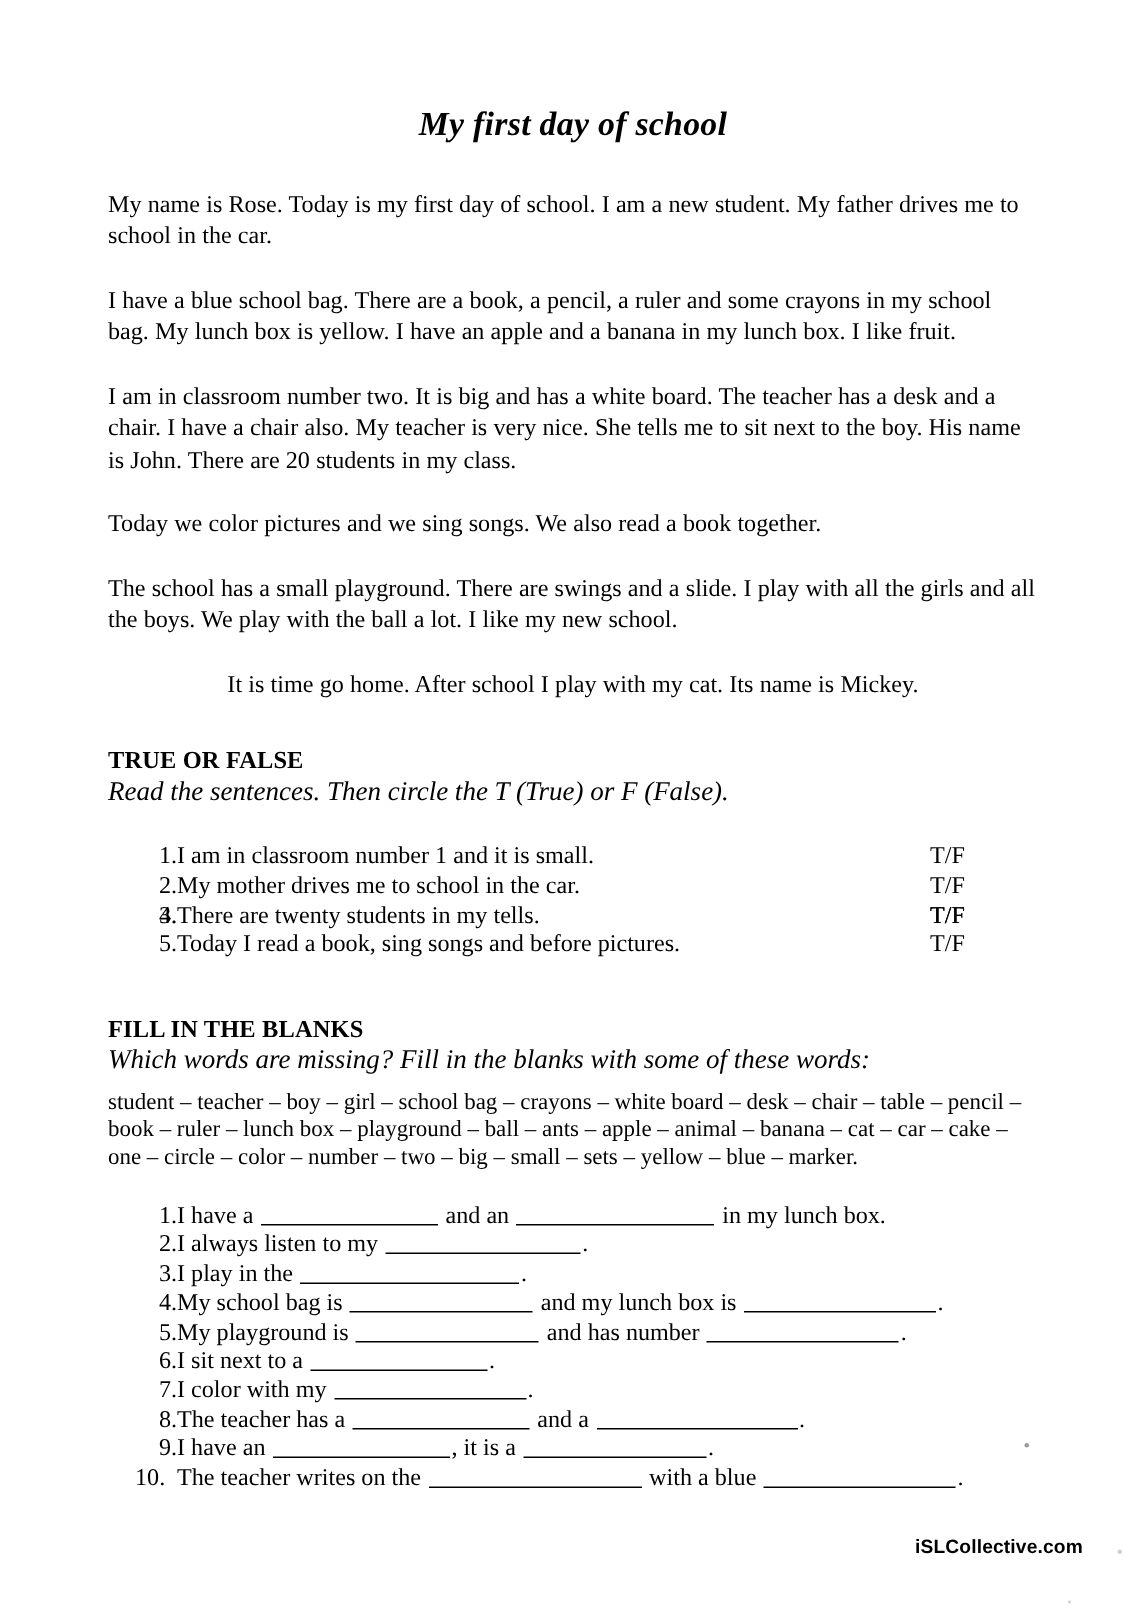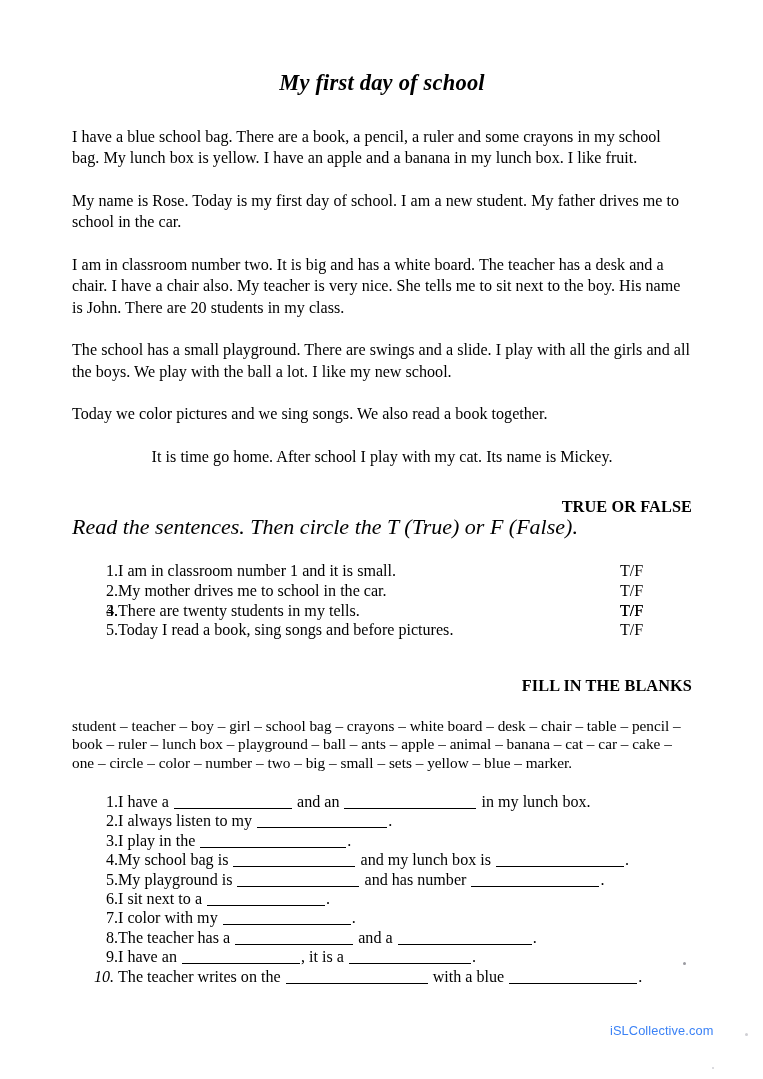--- a/index.html
+++ b/index.html
@@ -54,24 +54,23 @@
   .story p:last-child { margin-bottom: 0; text-align: center; }
 
   
   .section { margin-top: 0; }
   .section-heading {
     font-size: 16.3px;
     font-weight: bold;
     line-height: 20px;
     margin: 0;
     letter-spacing: 0.1px;
-    text-align: right;
   }
   .section-sub {
-    font-size: 22px;
+    font-size: 18px;
     font-style: italic;
     line-height: 20px;
     margin: 0;
   }
 
   
   .tf-block { margin-top: 24px; }
   .tf-row {
     position: relative;
     font-size: 16.1px;
@@ -113,40 +112,39 @@
   }
   .fib-num {
     position: absolute;
     left: 22px;
     width: 24px;
     text-align: right;
   }
   .fib-row.wide .fib-num {
     left: 18px;
     width: 28px;
-    text-align: center;
-    font-style: italic;
+    text-align: left;
   }
   .blank {
     display: inline-block;
     border-bottom: 1.3px solid #000;
     height: 15px;
     vertical-align: -2px;
     margin: 0 1px;
   }
 
   
   .watermark {
     position: absolute;
     left: 610px;
     top: 1023px;
     font-family: "Liberation Sans", "DejaVu Sans", sans-serif;
     font-size: 12.8px;
-    font-weight: normal;
-    color: #3b82f6;
+    font-weight: bold;
+    color: #000000;
     letter-spacing: 0.1px;
     white-space: nowrap;
   }
   .speck {
     position: absolute;
     background: #cfcfd4;
     border-radius: 50%;
   }
   .speck.s1 { left: 745px; top: 1033px; width: 3px; height: 3px; }
   .speck.s2 { left: 683px; top: 962px;  width: 3px; height: 3px; background:#9a9aa0; }
@@ -154,43 +152,44 @@
 </style>
 </head>
 <body>
 
 <div class="page">
   <div class="content">
 
     <h1 class="doc-title">My first day of school</h1>
 
     <div class="story" id="story-container">
+        <p>My name is Rose. Today is my first day of school. I am a new student. My father drives me to school in the car.</p>
         <p>I have a blue school bag. There are a book, a pencil, a ruler and some crayons in my school bag. My lunch box is yellow. I have an apple and a banana in my lunch box. I like fruit.</p>
-        <p>My name is Rose. Today is my first day of school. I am a new student. My father drives me to school in the car.</p>
         <p>I am in classroom number two. It is big and has a white board. The teacher has a desk and a chair. I have a chair also. My teacher is very nice. She tells me to sit next to the boy. His name is John. There are 20 students in my class.</p>
+        <p>Today we color pictures and we sing songs. We also read a book together.</p>
         <p>The school has a small playground. There are swings and a slide. I play with all the girls and all the boys. We play with the ball a lot. I like my new school.</p>
-        <p>Today we color pictures and we sing songs. We also read a book together.</p>
         <p>It is time go home. After school I play with my cat. Its name is Mickey.</p>
       </div>
 
     <div class="section" style="margin-top:30px;">
       <div class="section-heading">TRUE OR FALSE</div>
       <div class="section-sub">Read the sentences. Then circle the T (True) or F (False).</div>
       <div class="tf-block" id="tf-container">
           <div class="tf-row"><span class="tf-num">1.</span><span class="tf-text">I am in classroom number 1 and it is small.</span><span class="tf-answer">T/F</span></div>
           <div class="tf-row"><span class="tf-num">2.</span><span class="tf-text">My mother drives me to school in the car.</span><span class="tf-answer">T/F</span></div>
           <div class="tf-row"><span class="tf-num">3.</span><span class="tf-answer">T/F</span></div>
           <div class="tf-row"><span class="tf-num">4.</span><span class="tf-text">There are twenty students in my tells.</span><span class="tf-answer">T/F</span></div>
           <div class="tf-row"><span class="tf-num">5.</span><span class="tf-text">Today I read a book, sing songs and before pictures.</span><span class="tf-answer">T/F</span></div>
         </div>
     </div>
 
     <div class="section" style="margin-top:36px;">
       <div class="section-heading">FILL IN THE BLANKS</div>
-      <p class="wordbank" style="margin-top:21px;">student – teacher – boy – girl – school bag – crayons – white board – desk – chair – table – pencil – book – ruler – lunch box – playground – ball – ants – apple – animal – banana – cat – car – cake – one – circle – color – number – two – big – small – sets – yellow – blue – marker.</p>
+      <div class="section-sub">Which words are missing? Fill in the blanks with some of these words:</div>
+      <p class="wordbank" style="margin-top:10px;">student – teacher – boy – girl – school bag – crayons – white board – desk – chair – table – pencil – book – ruler – lunch box – playground – ball – ants – apple – animal – banana – cat – car – cake – one – circle – color – number – two – big – small – sets – yellow – blue – marker.</p>
       <div class="fib-block" id="fib-container">
           <div class="fib-row"><span class="fib-num">1.</span><span>I have a</span> <span class="blank" style="width: 118px;"></span> <span>and an</span> <span class="blank" style="width: 132px;"></span> <span>in my lunch box.</span></div>
           <div class="fib-row"><span class="fib-num">2.</span><span>I always listen to my</span> <span class="blank" style="width: 130px;"></span><span>.</span></div>
           <div class="fib-row"><span class="fib-num">3.</span><span>I play in the</span> <span class="blank" style="width: 146px;"></span><span>.</span></div>
           <div class="fib-row"><span class="fib-num">4.</span><span>My school bag is</span> <span class="blank" style="width: 122px;"></span> <span>and my lunch box is</span> <span class="blank" style="width: 128px;"></span><span>.</span></div>
           <div class="fib-row"><span class="fib-num">5.</span><span>My playground is</span> <span class="blank" style="width: 122px;"></span> <span>and has number</span> <span class="blank" style="width: 128px;"></span><span>.</span></div>
           <div class="fib-row"><span class="fib-num">6.</span><span>I sit next to a</span> <span class="blank" style="width: 118px;"></span><span>.</span></div>
           <div class="fib-row"><span class="fib-num">7.</span><span>I color with my</span> <span class="blank" style="width: 128px;"></span><span>.</span></div>
           <div class="fib-row"><span class="fib-num">8.</span><span>The teacher has a</span> <span class="blank" style="width: 118px;"></span> <span>and a</span> <span class="blank" style="width: 134px;"></span><span>.</span></div>
           <div class="fib-row"><span class="fib-num">9.</span><span>I have an</span> <span class="blank" style="width: 118px;"></span><span>, it is a</span> <span class="blank" style="width: 122px;"></span><span>.</span></div>

